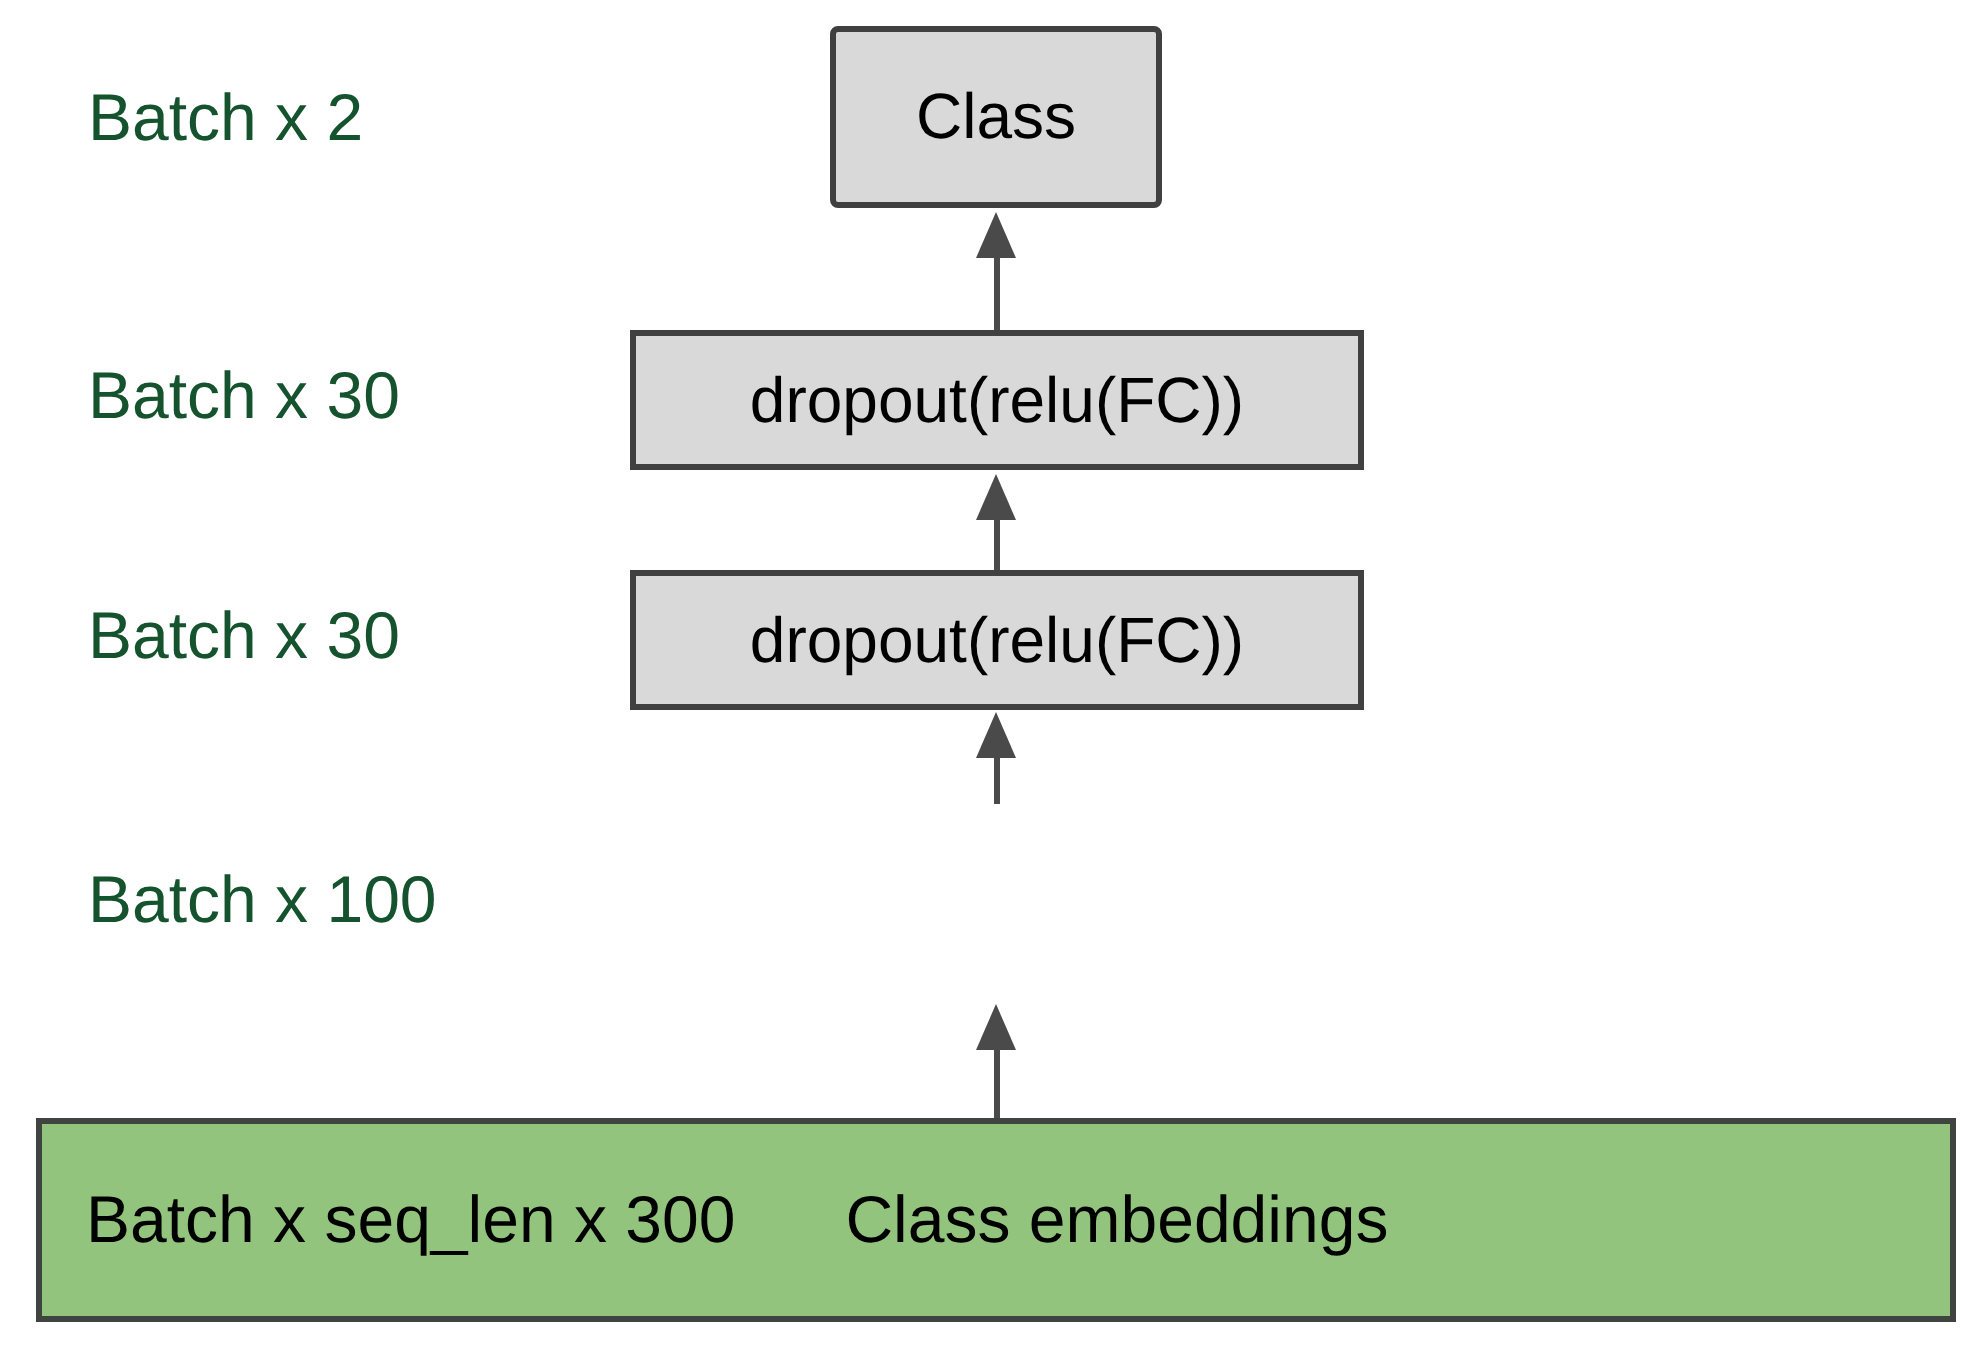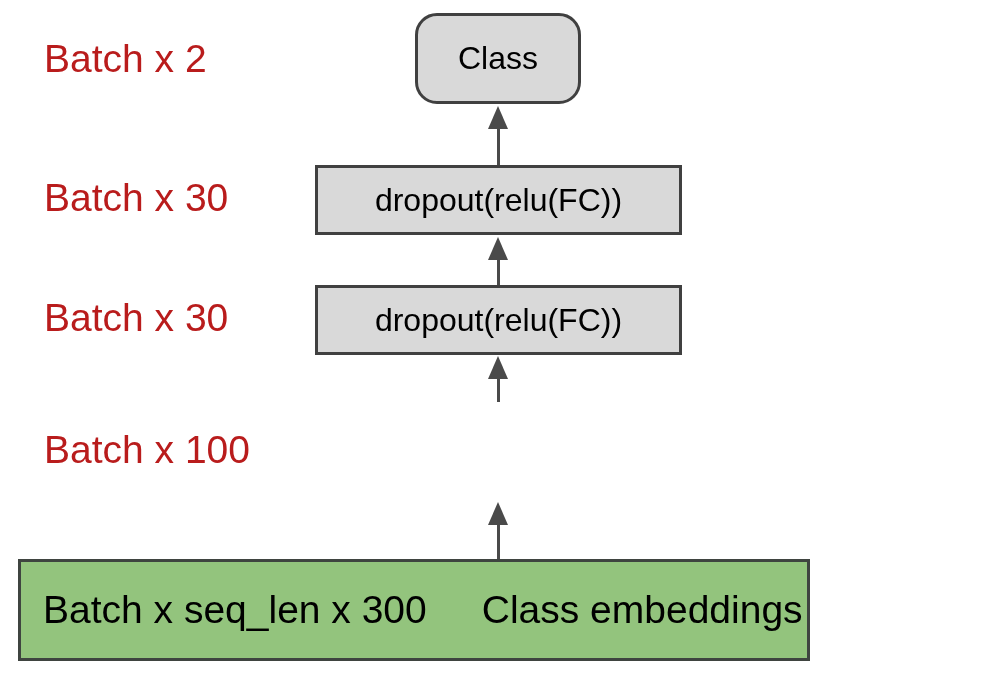--- a/index.html
+++ b/index.html
@@ -11,23 +11,23 @@
   .canvas {
     position: relative;
     width: 994px;
     height: 676px;
     background: #ffffff;
     overflow: hidden;
   }
   .side-label {
     position: absolute;
     left: 44px;
-    font-size: 39px;
+    font-size: 33px;
     line-height: 37px;
-    color: #b91c1c;
+    color: #14532d;
     white-space: nowrap;
   }
   .label-1 { top: 40px; }
   .label-2 { top: 179px; }
   .label-3 { top: 299px; }
   .label-4 { top: 431px; }
 
   .node {
     position: absolute;
     background: #d9d9d9;
@@ -35,45 +35,45 @@
     display: flex;
     align-items: center;
     justify-content: center;
     font-size: 32px;
     color: #000000;
     white-space: nowrap;
   }
   .node-class {
     left: 415px; top: 13px;
     width: 166px; height: 91px;
-    border-radius: 22px;
+    border-radius: 4px;
   }
   .node-fc1 {
     left: 315px; top: 165px;
     width: 367px; height: 70px;
   }
   .node-fc2 {
     left: 315px; top: 285px;
     width: 367px; height: 70px;
   }
   .node-mean {
     left: 273px; top: 402px;
     width: 450px; height: 98px;
     border-radius: 50%;
     border-width: 2px;
     border-color: #4d4d4d;
   }
   .node-embed {
     left: 18px; top: 559px;
-    width: 792px; height: 102px;
+    width: 960px; height: 102px;
     background: #93c47d;
     border-color: #3f4440;
     justify-content: flex-start;
     padding-left: 22px;
-    font-size: 39px;
+    font-size: 33px;
   }
   .node-embed .shape-text { margin-right: 55px; }
 
   .arrow {
     position: absolute;
     width: 20px;
     display: flex;
     flex-direction: column;
     align-items: center;
   }

